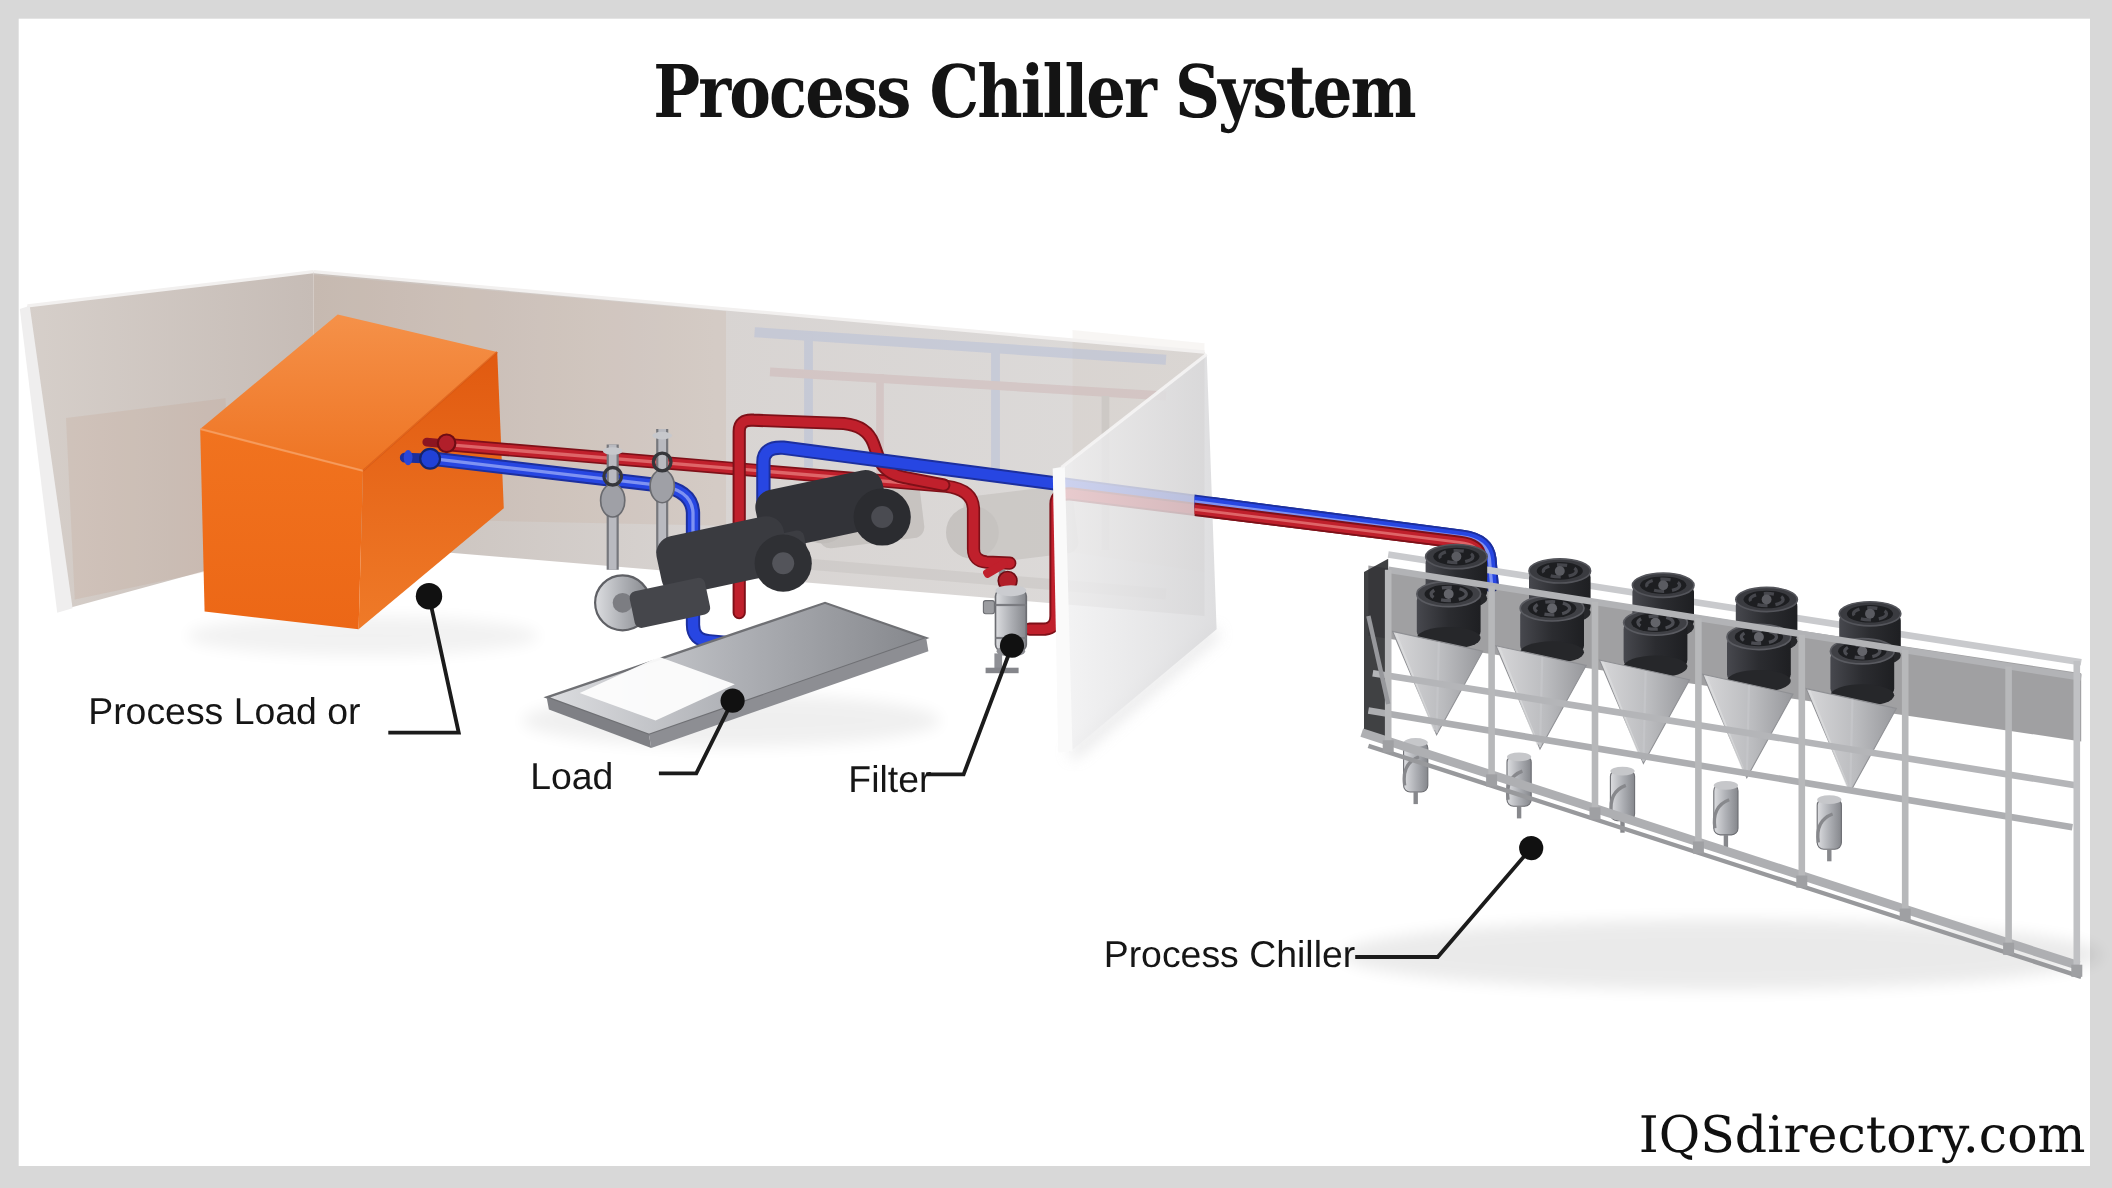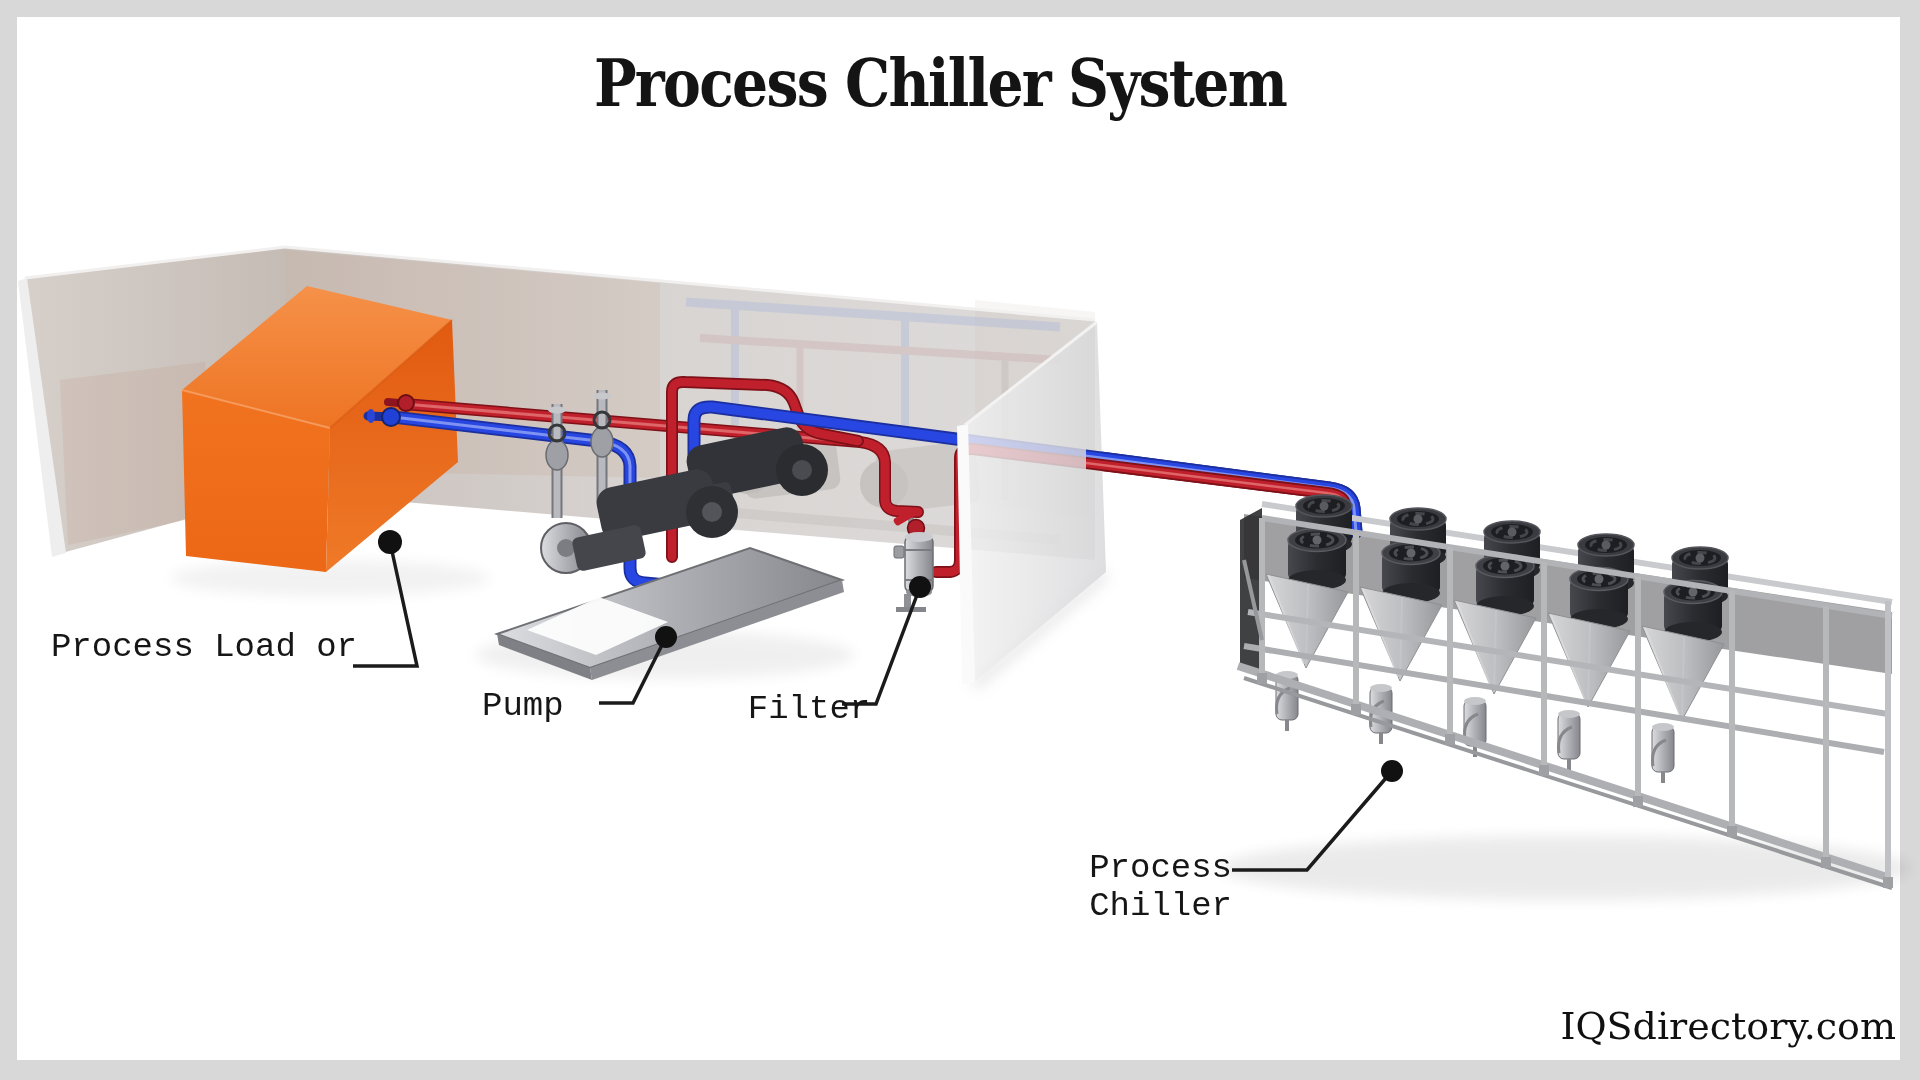--- a/index.html
+++ b/index.html
@@ -8,27 +8,27 @@
     background:#d8d8d8;font-family:"DejaVu Serif", serif;
   }
   #scene{position:absolute;left:0;top:0;width:1920px;height:1080px;display:block;}
   .txt{position:absolute;color:#141414;}
   .page-title{
     left:430px;top:44px;width:1020px;text-align:center;
     font-size:66px;font-weight:700;letter-spacing:-2px;
     transform:scaleX(0.86);transform-origin:50% 50%;
     font-family:"DejaVu Serif", serif;white-space:nowrap;
   }
-  .lbl{font-size:34px;line-height:38px;font-family:Liberation Mono, monospace;color:#161616;}
+  .lbl{font-size:34px;line-height:38px;font-family:Liberation Sans, sans-serif;color:#161616;}
   .lbl-load{left:48px;top:628px;width:312px;text-align:center;}
   .lbl-pump{left:482px;top:687px;width:130px;text-align:left;}
   .lbl-filter{left:744px;top:690px;width:130px;text-align:center;}
   .lbl-chiller{left:952px;top:849px;width:280px;text-align:right;}
   .watermark{
-    right:24px;top:1004px;font-size:38px;color:#101010;
+    right:24px;top:1004px;font-size:46px;color:#101010;
     font-family:"DejaVu Serif", serif;letter-spacing:0px;margin-left:36px;
   }
 </style>
 </head>
 <body>
 
 <svg id="scene" viewBox="0 0 1920 1080">
   <defs>
     <linearGradient id="wallBack" x1="0" y1="0" x2="1" y2="0">
       <stop offset="0" stop-color="#c8bfb9"></stop>
@@ -311,19 +311,19 @@
     <circle cx="1392" cy="771" r="11"></circle>
   </g>
 </svg>
 
 <div class="txt page-title">Process Chiller System</div>
 
 <div class="txt lbl lbl-load">
   <div>Process Load or</div>
 </div>
 
-<div class="txt lbl lbl-pump">Pump</div>
+<div class="txt lbl lbl-pump">Load</div>
 
 <div class="txt lbl lbl-filter">Filter</div>
 
 <div class="txt lbl lbl-chiller">Process Chiller</div>
 
 <div class="txt watermark">IQSdirectory.com</div>
 
 </body></html>

